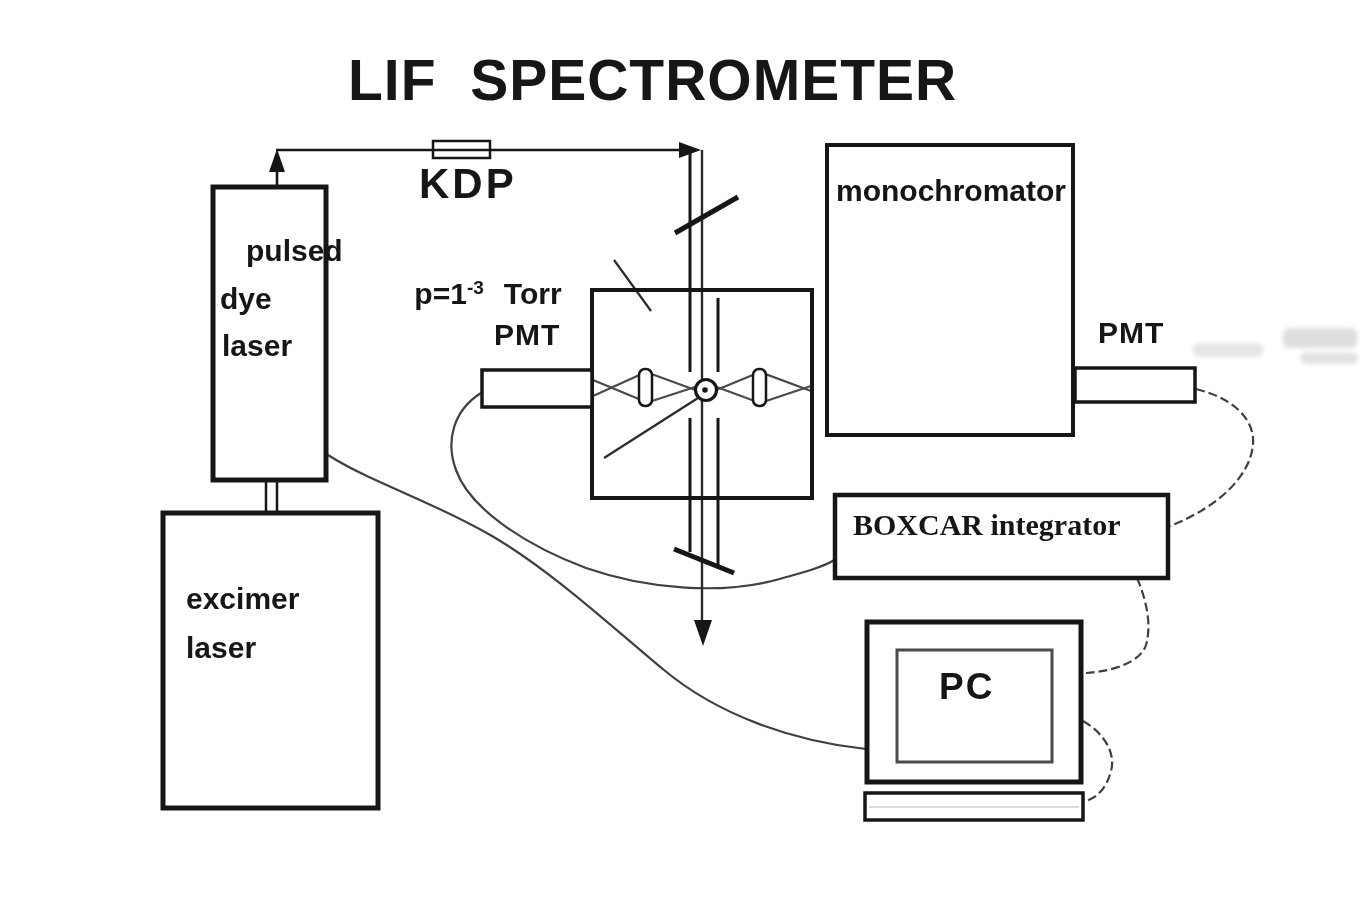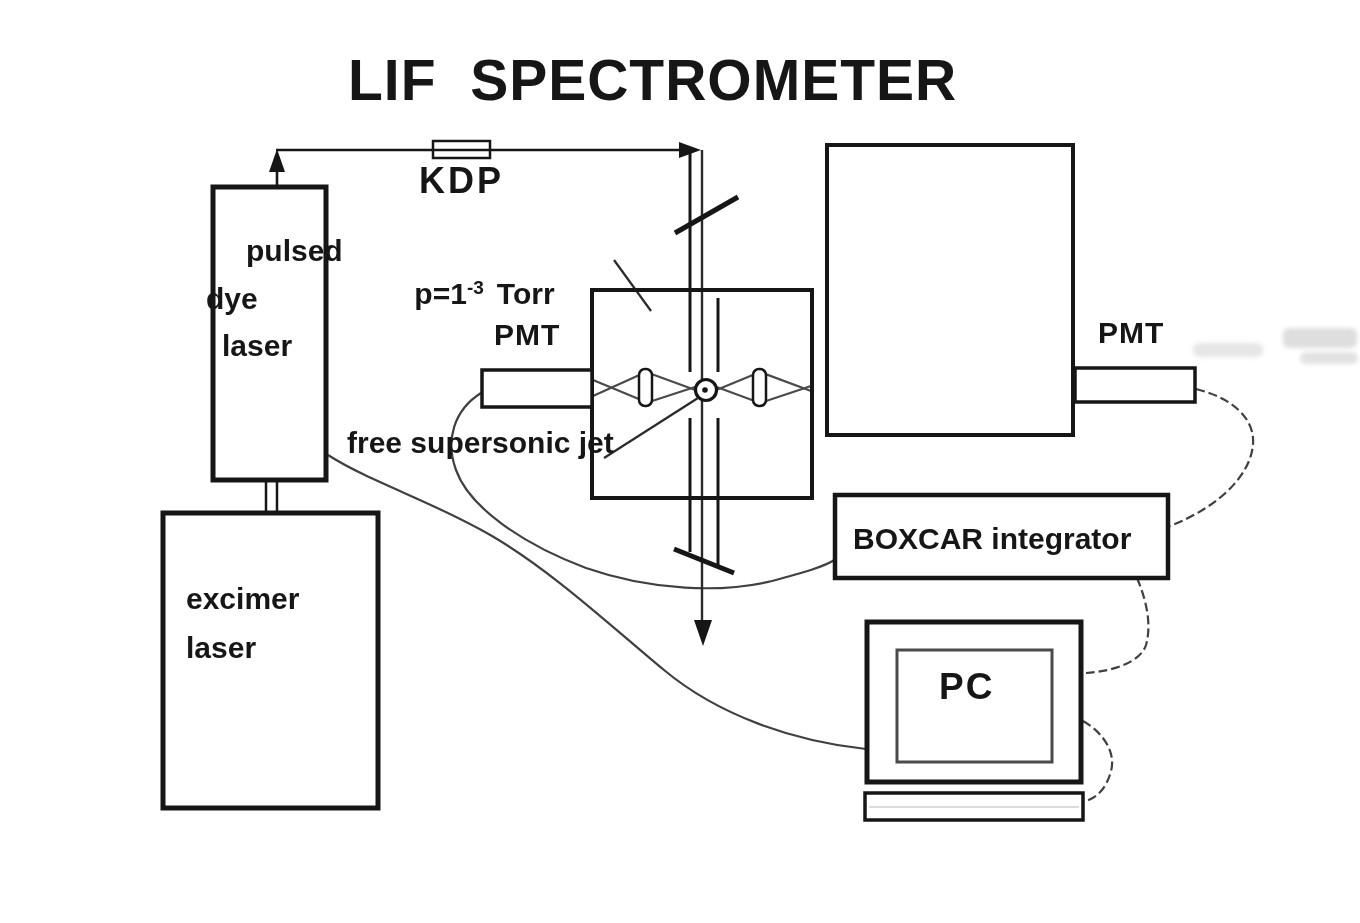--- a/index.html
+++ b/index.html
@@ -19,36 +19,36 @@
     color:#161616;
     white-space:pre;
     line-height:1;
   }
   .title{
     font-size:57px;
     font-weight:700;
     letter-spacing:1px;
   }
   .kdp{
-    font-size:36px;
+    font-size:42px;
     font-weight:600;
     letter-spacing:3px;
   }
   .pc{
     font-size:37px;
     font-weight:600;
     letter-spacing:2px;
   }
   .sup{
     font-size:19px;
     font-weight:700;
     position:relative;
     top:-10px;
   }
-  .unit{margin-left:13px;}
+  .unit{margin-left:20px;}
   .smudge{
     position:absolute;
     border-radius:6px;
     filter:blur(2px);
   }
 </style>
 </head>
 <body>
 
 <div id="stage">
@@ -125,30 +125,30 @@
 
   <div class="label title" style="left:348px;top:52px;">LIF  SPECTROMETER</div>
 
   <div class="label kdp" style="left:419px;top:163px;">KDP</div>
 
   <div class="label" style="left:381px;top:249px;">
     <span>p=1</span><span class="sup">-3</span><span class="unit">Torr</span>
   </div>
 
   <div class="label" style="left:222px;top:236px;margin-left:24px;">pulsed</div>
-  <div class="label" style="left:206px;top:284px;">dye</div>
+  <div class="label" style="left:220px;top:284px;">dye</div>
   <div class="label" style="left:222px;top:331px;">laser</div>
 
   <div class="label" style="left:186px;top:584px;">excimer</div>
   <div class="label" style="left:186px;top:633px;">laser</div>
 
   <div class="label" style="left:494px;top:320px;letter-spacing:1px;">PMT</div>
 
+  <div class="label" style="left:836px;top:176px;">monochromator</div>
 
   <div class="label" style="left:1098px;top:318px;letter-spacing:1px;">PMT</div>
 
-  <div class="label" style="left:347px;top:428px;">free supersonic jet</div>
 
-  <div class="label" style="left:853px;top:524px;">BOXCAR integrator</div>
+  <div class="label" style="left:853px;top:510px;font-family:Liberation Serif, serif;">BOXCAR integrator</div>
 
   <div class="label pc" style="left:939px;top:668px;">PC</div>
 
 </div>
 
 </body></html>

